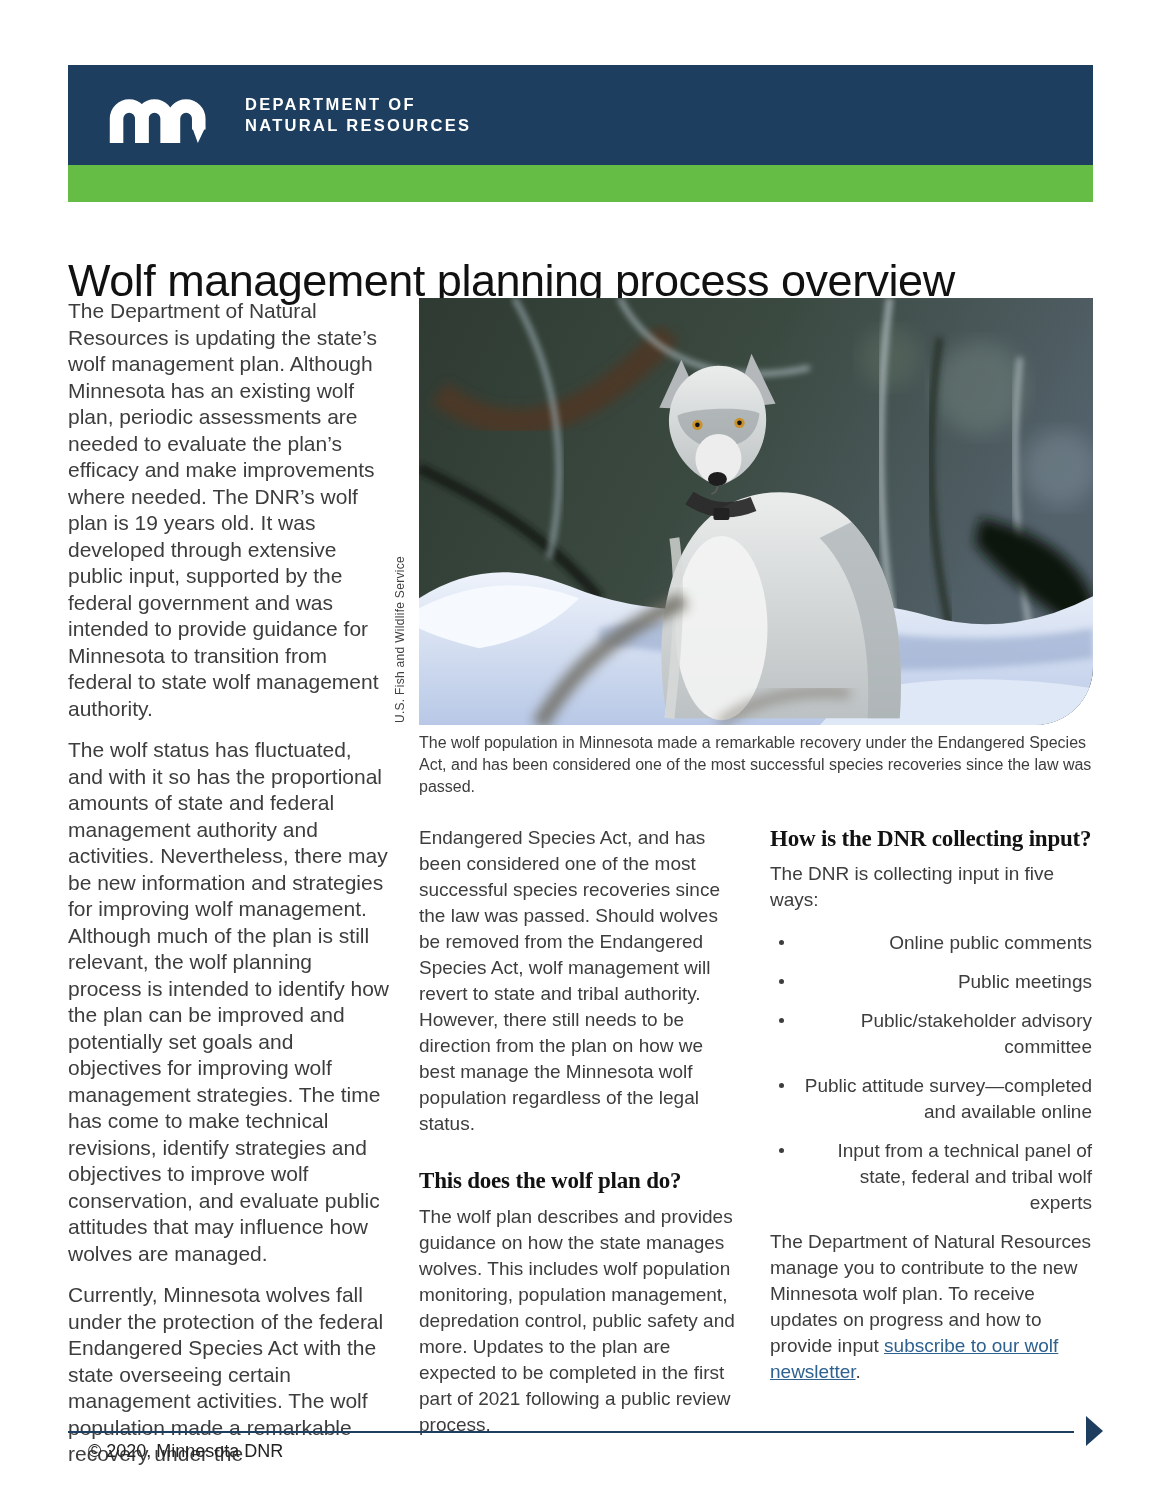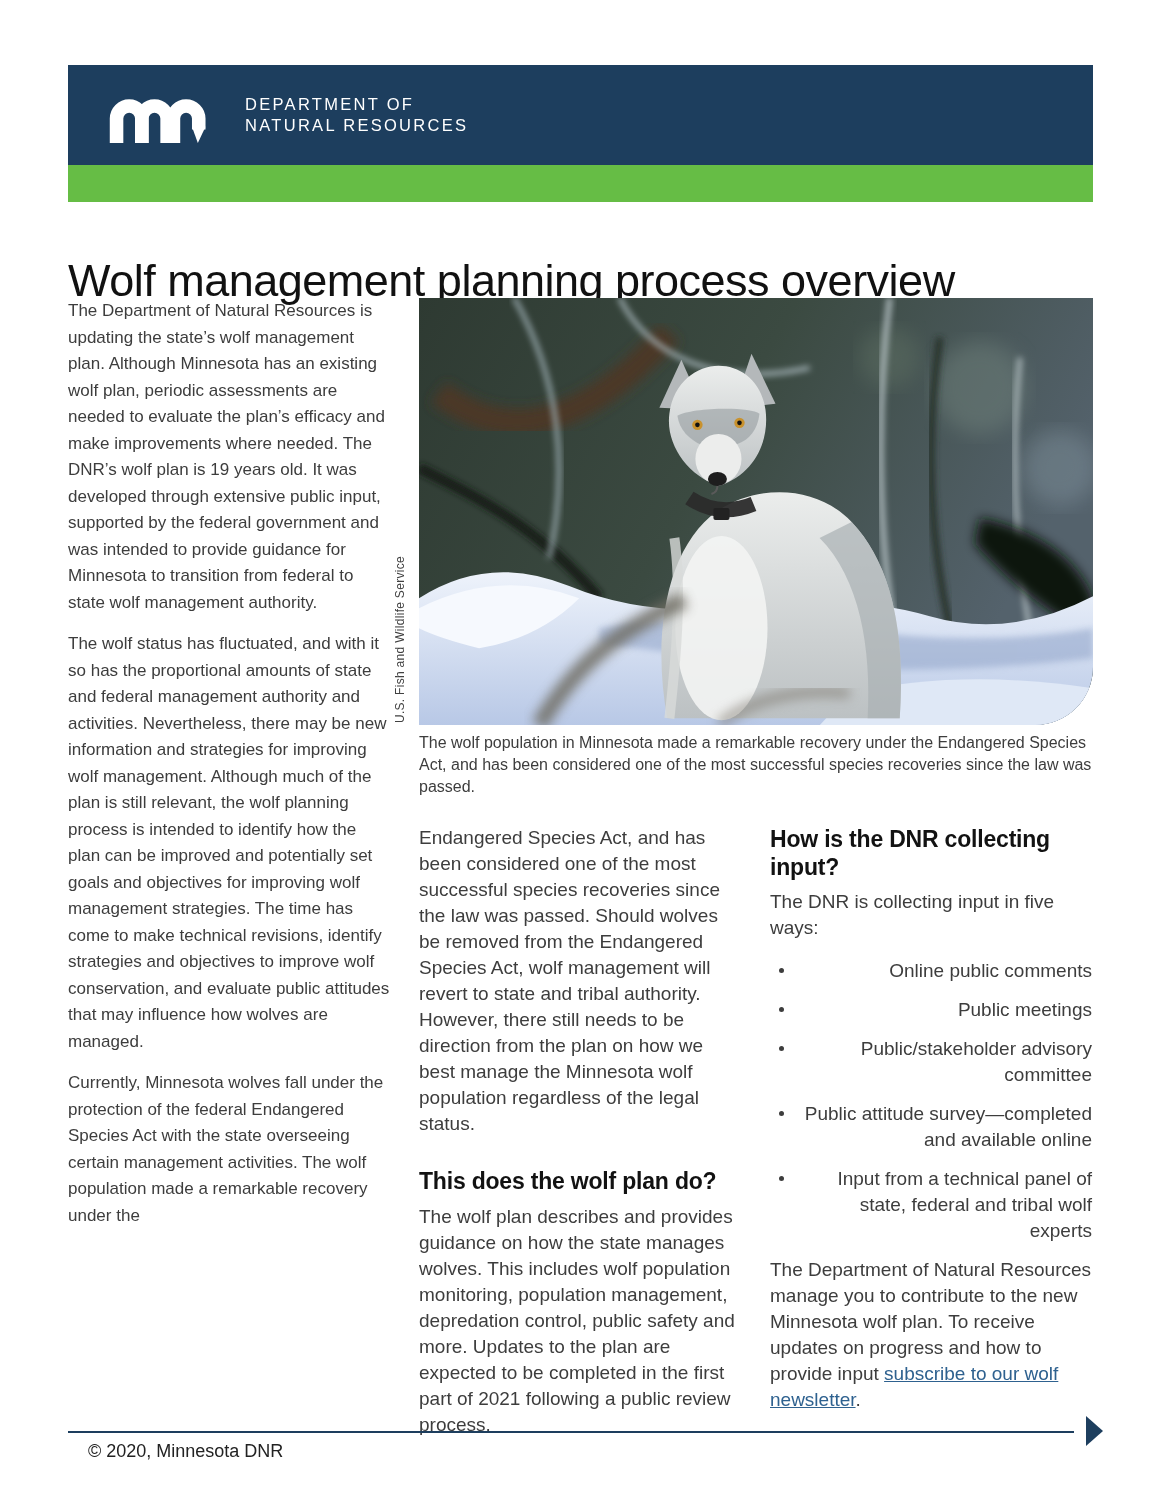--- a/index.html
+++ b/index.html
@@ -3,42 +3,42 @@
 <meta charset="utf-8">
 <style>
   html,body{margin:0;padding:0;background:#ffffff;}
   body{width:1159px;height:1500px;font-family:"Liberation Sans",sans-serif;color:#3d3d3d;position:relative;overflow:hidden;}
   .page{position:relative;width:1159px;height:1500px;background:#fff;}
 
   
   .brand-bar{position:absolute;left:68px;top:65px;width:1025px;height:100px;background:#1d3e5e;display:flex;align-items:center;}
   .logo-row{display:flex;align-items:center;gap:27px;padding-left:32px;}
   .mn-logo svg{display:block;}
-  .dept-text{color:#ffffff;font-weight:normal;font-size:16.5px;letter-spacing:2.3px;line-height:21px;}
+  .dept-text{color:#ffffff;font-weight:bold;font-size:16.5px;letter-spacing:2.3px;line-height:21px;}
   .green-bar{position:absolute;left:68px;top:165px;width:1025px;height:37px;background:#66bd45;}
 
   
   .page-title{position:absolute;left:68px;top:224px;width:1025px;font-size:45px;line-height:54px;font-weight:normal;color:#111111;letter-spacing:-0.5px;}
 
   
   .main{position:absolute;left:68px;top:298px;width:1025px;display:flex;gap:29px;}
-  .col1{width:322px;flex:none;font-size:17px;line-height:26.5px;}
+  .col1{width:322px;flex:none;font-size:21px;line-height:26.5px;}
   .col1 p{margin:0 0 15px 0;}
   .right-area{flex:1;min-width:0;}
 
   .photo-area{position:relative;}
   .photo{width:100%;height:427px;border-bottom-right-radius:58px;overflow:hidden;background:#38443c;}
   .photo svg{display:block;width:100%;height:100%;}
   .photo-credit{position:absolute;left:-26px;bottom:2px;writing-mode:vertical-rl;transform:rotate(180deg);font-size:12px;color:#414141;letter-spacing:0.3px;white-space:nowrap;}
   .caption{margin-top:7px;font-size:16px;line-height:22px;color:#3d3d3d;}
 
   .two-cols{display:flex;gap:29px;margin-top:27px;}
   .col2,.col3{width:322px;flex:none;font-size:19px;line-height:26px;}
   .col2 p,.col3 p{margin:0;}
-  h2{font-size:23px;line-height:28px;font-weight:bold;color:#121212;margin:0;letter-spacing:-0.2px;}
+  h2{font-size:23px;line-height:28px;font-weight:bold;color:#121212;margin:0;letter-spacing:-0.2px;font-family:Liberation Serif, serif;}
   .col2 h2{margin:30px 0 9px 0;}
   .col3 .intro{margin-top:8px;}
   .col3 ul{list-style:none;margin:17px 0 0 0;padding:0;text-align:right;}
   .col3 li{position:relative;padding-left:27px;margin-bottom:13px;}
   .col3 li::before{content:"";position:absolute;left:9px;top:10px;width:5px;height:5px;border-radius:50%;background:#3d3d3d;}
   .closing{margin-top:18px;}
   .newsletter-link{color:#2e618f;text-decoration:underline;cursor:pointer;}
 
   
   .footer-rule{position:absolute;left:68px;top:1431px;width:1006px;height:2px;background:#1d3e5e;}

